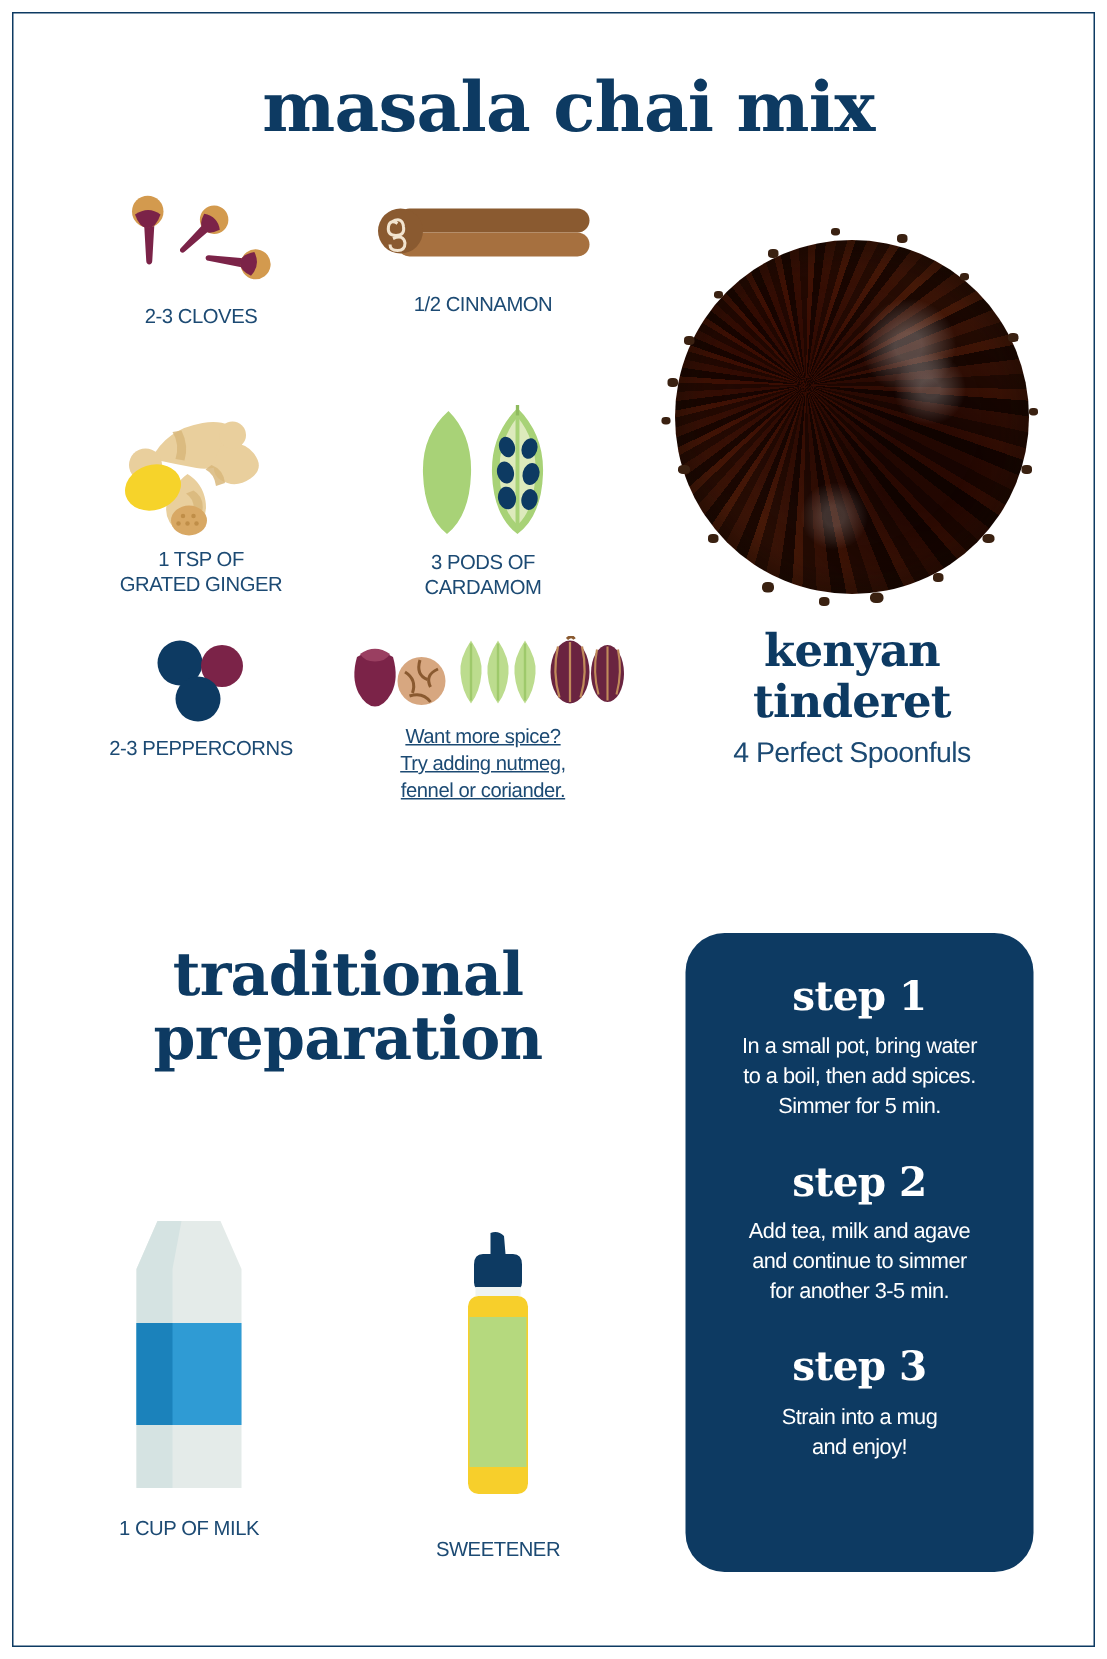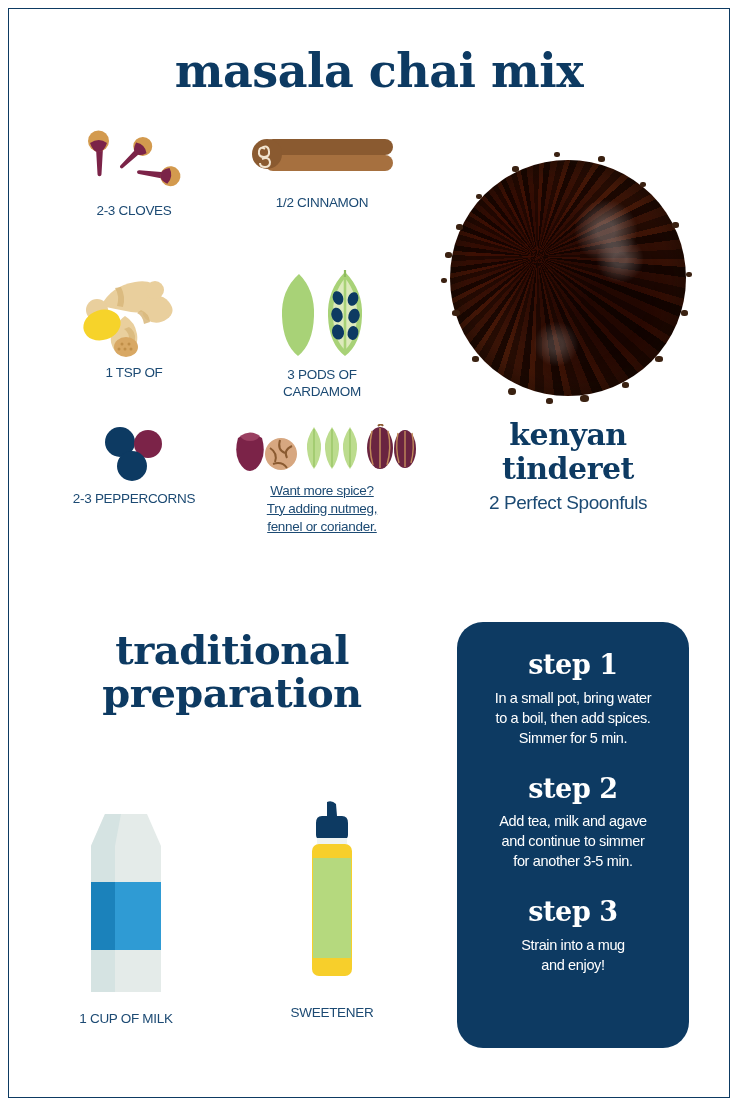--- a/index.html
+++ b/index.html
@@ -136,21 +136,21 @@
     position: absolute;
     left: 32px; top: 628px;
     width: 400px;
     text-align: center;
     font-size: 40px;
     line-height: 1.08;
   }
 
   
   #cell-milk  { position: absolute; left: 46px;  top: 800px; width: 160px; text-align: center; }
-  #cell-sweet { position: absolute; left: 252px; top: 800px; width: 160px; text-align: center; }
+  #cell-sweet { position: absolute; left: 252px; top: 820px; width: 160px; text-align: center; }
   #cell-milk .spice-label, #cell-sweet .spice-label { margin-top: 14px; }
 
   
   #steps-panel {
     position: absolute;
     left: 457px; top: 622px;
     width: 232px; height: 426px;
     background: #0d3a62;
     border-radius: 26px;
     padding: 28px 16px 35px;
@@ -247,20 +247,21 @@
             <circle cx="56" cy="76" r="1.5"></circle>
           <circle cx="52" cy="81" r="1.5"></circle>
             <circle cx="58" cy="81" r="1.5"></circle>
           <circle cx="46" cy="81" r="1.5"></circle>
         </g>
         <ellipse cx="29" cy="57" rx="19" ry="15" fill="#f6d32a" transform="rotate(-18 29 57)"></ellipse>
       </svg>
     </div>
     <div class="caption spice-label">
       <div>1 TSP OF</div>
+      <div>GRATED GINGER</div>
     </div>
   </div>
 
   <div id="cell-cardamom" class="spice-cell">
     <div class="spice-art" style="width:110px;height:92px;">
       <svg viewBox="0 0 110 92" width="110" height="92" aria-hidden="true">
 
         <path d="M32 6 q16 16 15 42 q-1 28 -16 40 q-15 -12 -16 -40 q-1 -26 17 -42 z" fill="#a8d277"></path>
 
         <path d="M78 4 q18 18 17 44 q-1 28 -17 40 q-16 -12 -17 -40 q-1 -26 17 -44 z" fill="#a8d277"></path>
@@ -363,21 +364,21 @@
       <span class="speck" style="left:148px; top:-4px;  width:7px; height:6px;"></span>
       <span class="speck" style="left:104px; top:-8px;  width:6px; height:5px;"></span>
       <span class="speck" style="left:62px;  top:6px;   width:7px; height:6px;"></span>
       <span class="speck" style="left:26px;  top:34px;  width:6px; height:5px;"></span>
       <span class="speck" style="left:6px;   top:64px;  width:7px; height:6px;"></span>
     </div>
     <div id="tea-name" class="display">
       <div>kenyan</div>
       <div>tinderet</div>
     </div>
-    <div id="tea-sub">2 Perfect Spoonfuls</div>
+    <div id="tea-sub">4 Perfect Spoonfuls</div>
   </div>
 
   <div id="prep-title" class="display">
     <div>traditional</div>
     <div>preparation</div>
   </div>
 
   <div id="cell-milk">
     <div class="spice-art" style="width:86px;height:196px;">
       <svg viewBox="0 0 86 196" width="86" height="196" aria-hidden="true">

